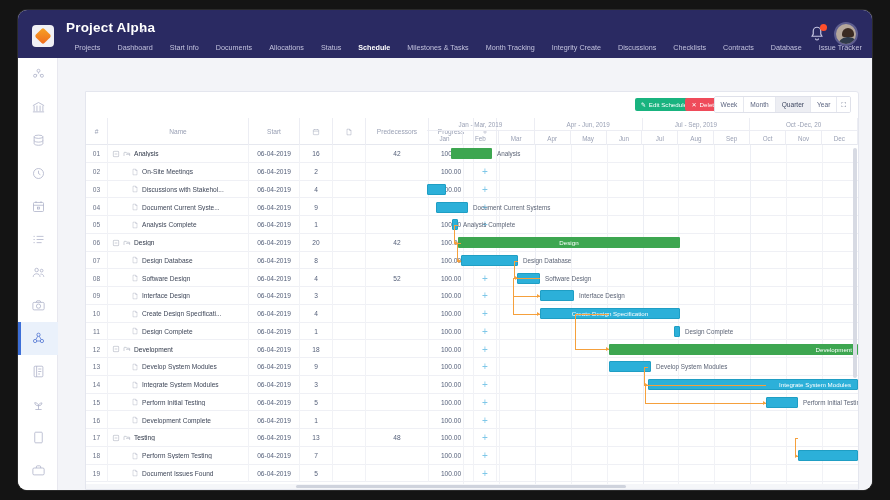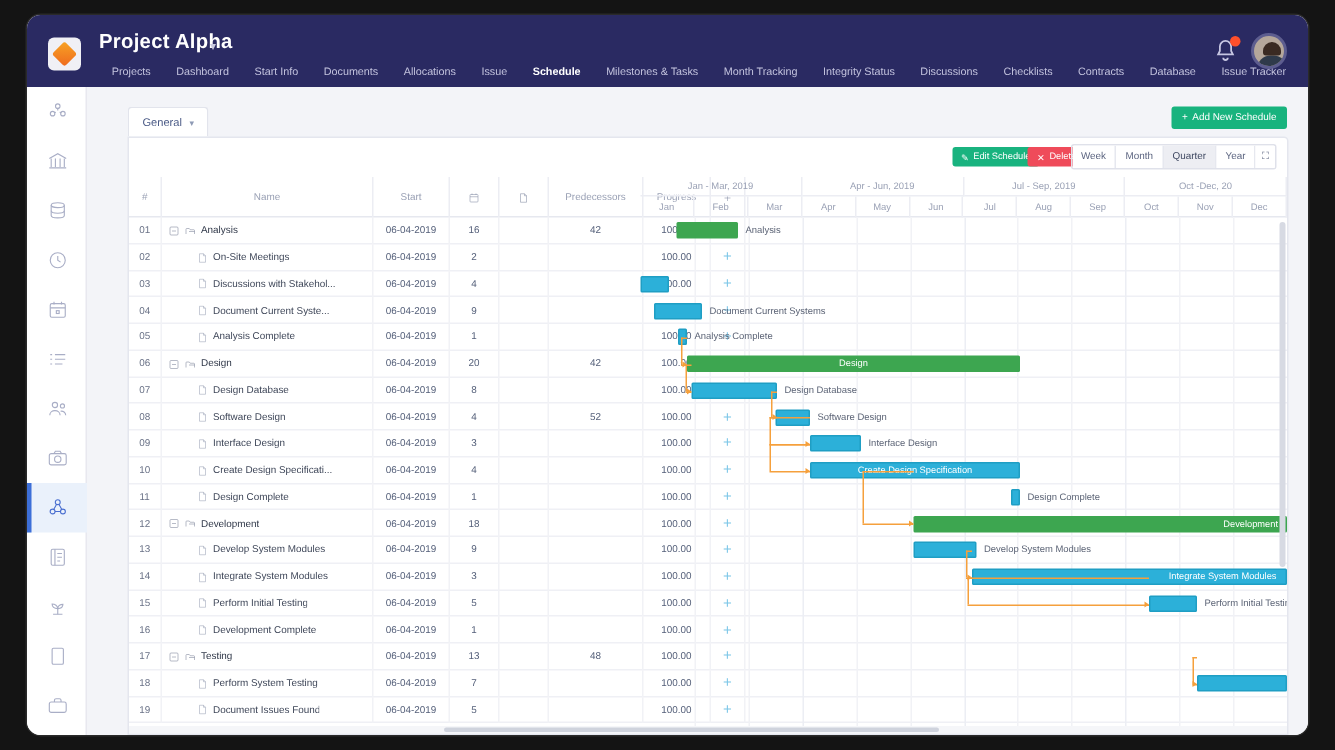--- a/index.html
+++ b/index.html
@@ -328,25 +328,25 @@
     </div>
     <div class="proj-title">Project Alpha</div>
     <div class="proj-caret">▾</div>
 
     <div class="navrow" id="navrow">
           <div class="navitem">Projects</div>
           <div class="navitem">Dashboard</div>
           <div class="navitem">Start Info</div>
           <div class="navitem">Documents</div>
           <div class="navitem">Allocations</div>
-          <div class="navitem">Issue</div>
+          <div class="navitem">Status</div>
           <div class="navitem active">Schedule</div>
           <div class="navitem">Milestones &amp; Tasks</div>
           <div class="navitem">Month Tracking</div>
-          <div class="navitem">Integrity Status</div>
+          <div class="navitem">Integrity Create</div>
           <div class="navitem">Discussions</div>
           <div class="navitem">Checklists</div>
           <div class="navitem">Contracts</div>
           <div class="navitem">Database</div>
           <div class="navitem">Issue Tracker</div>
         </div>
 
     <div class="bell">
       <svg viewBox="0 0 24 24" fill="none" stroke="#c6c6e2" stroke-width="1.6">
         <path d="M12 3a5 5 0 0 0-5 5v4l-1.5 3h13L17 12V8a5 5 0 0 0-5-5z"></path>
@@ -449,30 +449,20 @@
           <svg viewBox="0 0 24 24">
             <rect x="3" y="8" width="18" height="11" rx="2"></rect>
             <path d="M8.5 8V6.2A1.7 1.7 0 0 1 10.2 4.5h3.6A1.7 1.7 0 0 1 15.5 6.2V8"></path>
           </svg>
         </div>
         <div class="rail-item"></div>
       </div>
 
   <div class="canvas">
 
-    <div class="tabstrip">
-      <div class="gen-tab">
-        <span>General</span>
-        <span class="cv">▾</span>
-      </div>
-      <div class="addnew">
-        <span>+</span>
-        <span>Add New Schedule</span>
-      </div>
-    </div>
 
     <div class="panel">
 
       <div class="paneltools">
         <div class="btn-edit">
           <span>✎</span>
           <span>Edit Schedule</span>
         </div>
         <div class="btn-del">
           <span>✕</span>

